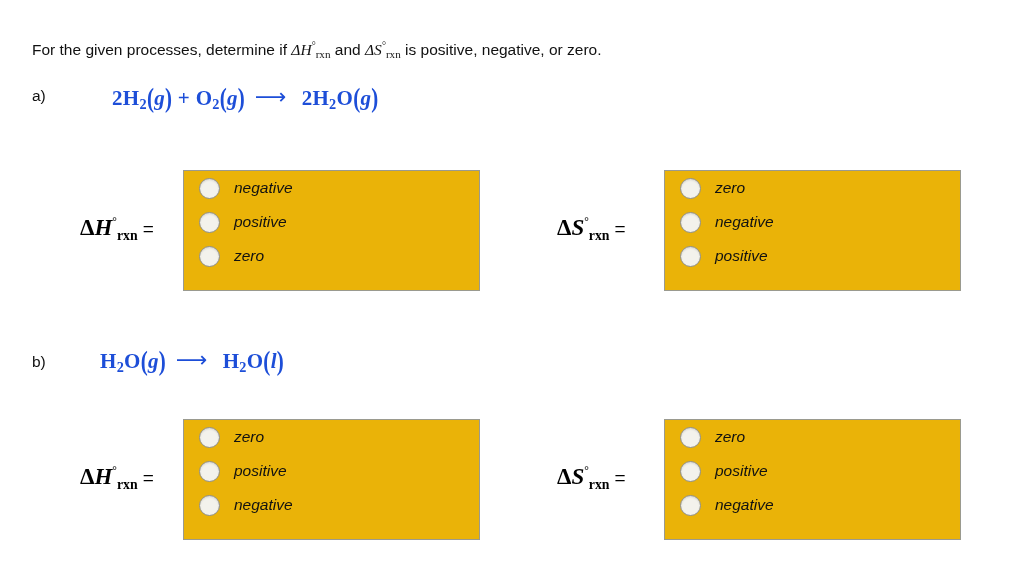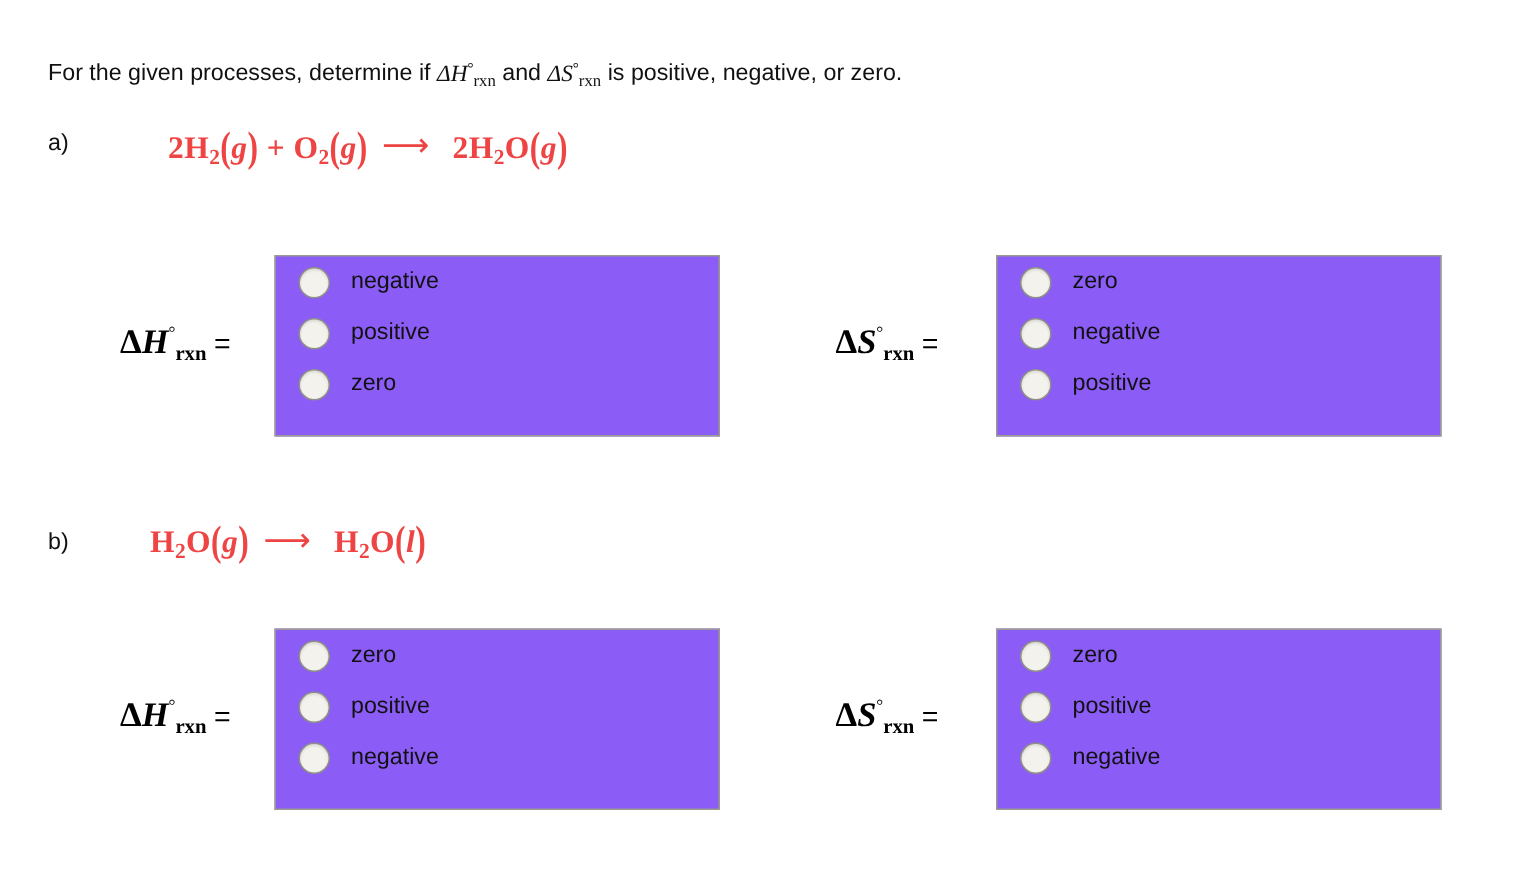--- a/index.html
+++ b/index.html
@@ -41,21 +41,21 @@
   .part-label {
     position: absolute;
     font-size: 15.5px;
     color: #111;
   }
   .equation {
     position: absolute;
     font-family: "Liberation Serif", serif;
     font-weight: bold;
     font-size: 21px;
-    color: #ef4444;
+    color: #1d4ed8;
     white-space: nowrap;
     letter-spacing: 0.3px;
   }
   .equation .it {
     font-style: italic;
   }
   .equation .sb {
     font-size: 0.68em;
     vertical-align: -0.3em;
     font-weight: bold;
@@ -98,23 +98,24 @@
     font-style: normal;
   }
   .lhs-label .eq {
     font-weight: normal;
     font-family: "Liberation Sans", sans-serif;
     font-size: 19px;
     padding-left: 5px;
   }
   .optbox {
     position: absolute;
-    background: #8b5cf6;
+    background: #eab308;
     border: 1px solid #9a9a8f;
     box-sizing: border-box;
+    font-style: italic;
   }
   .optrow {
     display: flex;
     align-items: center;
     height: 34px;
     padding-left: 15px;
   }
   .radio {
     width: 19px;
     height: 19px;

